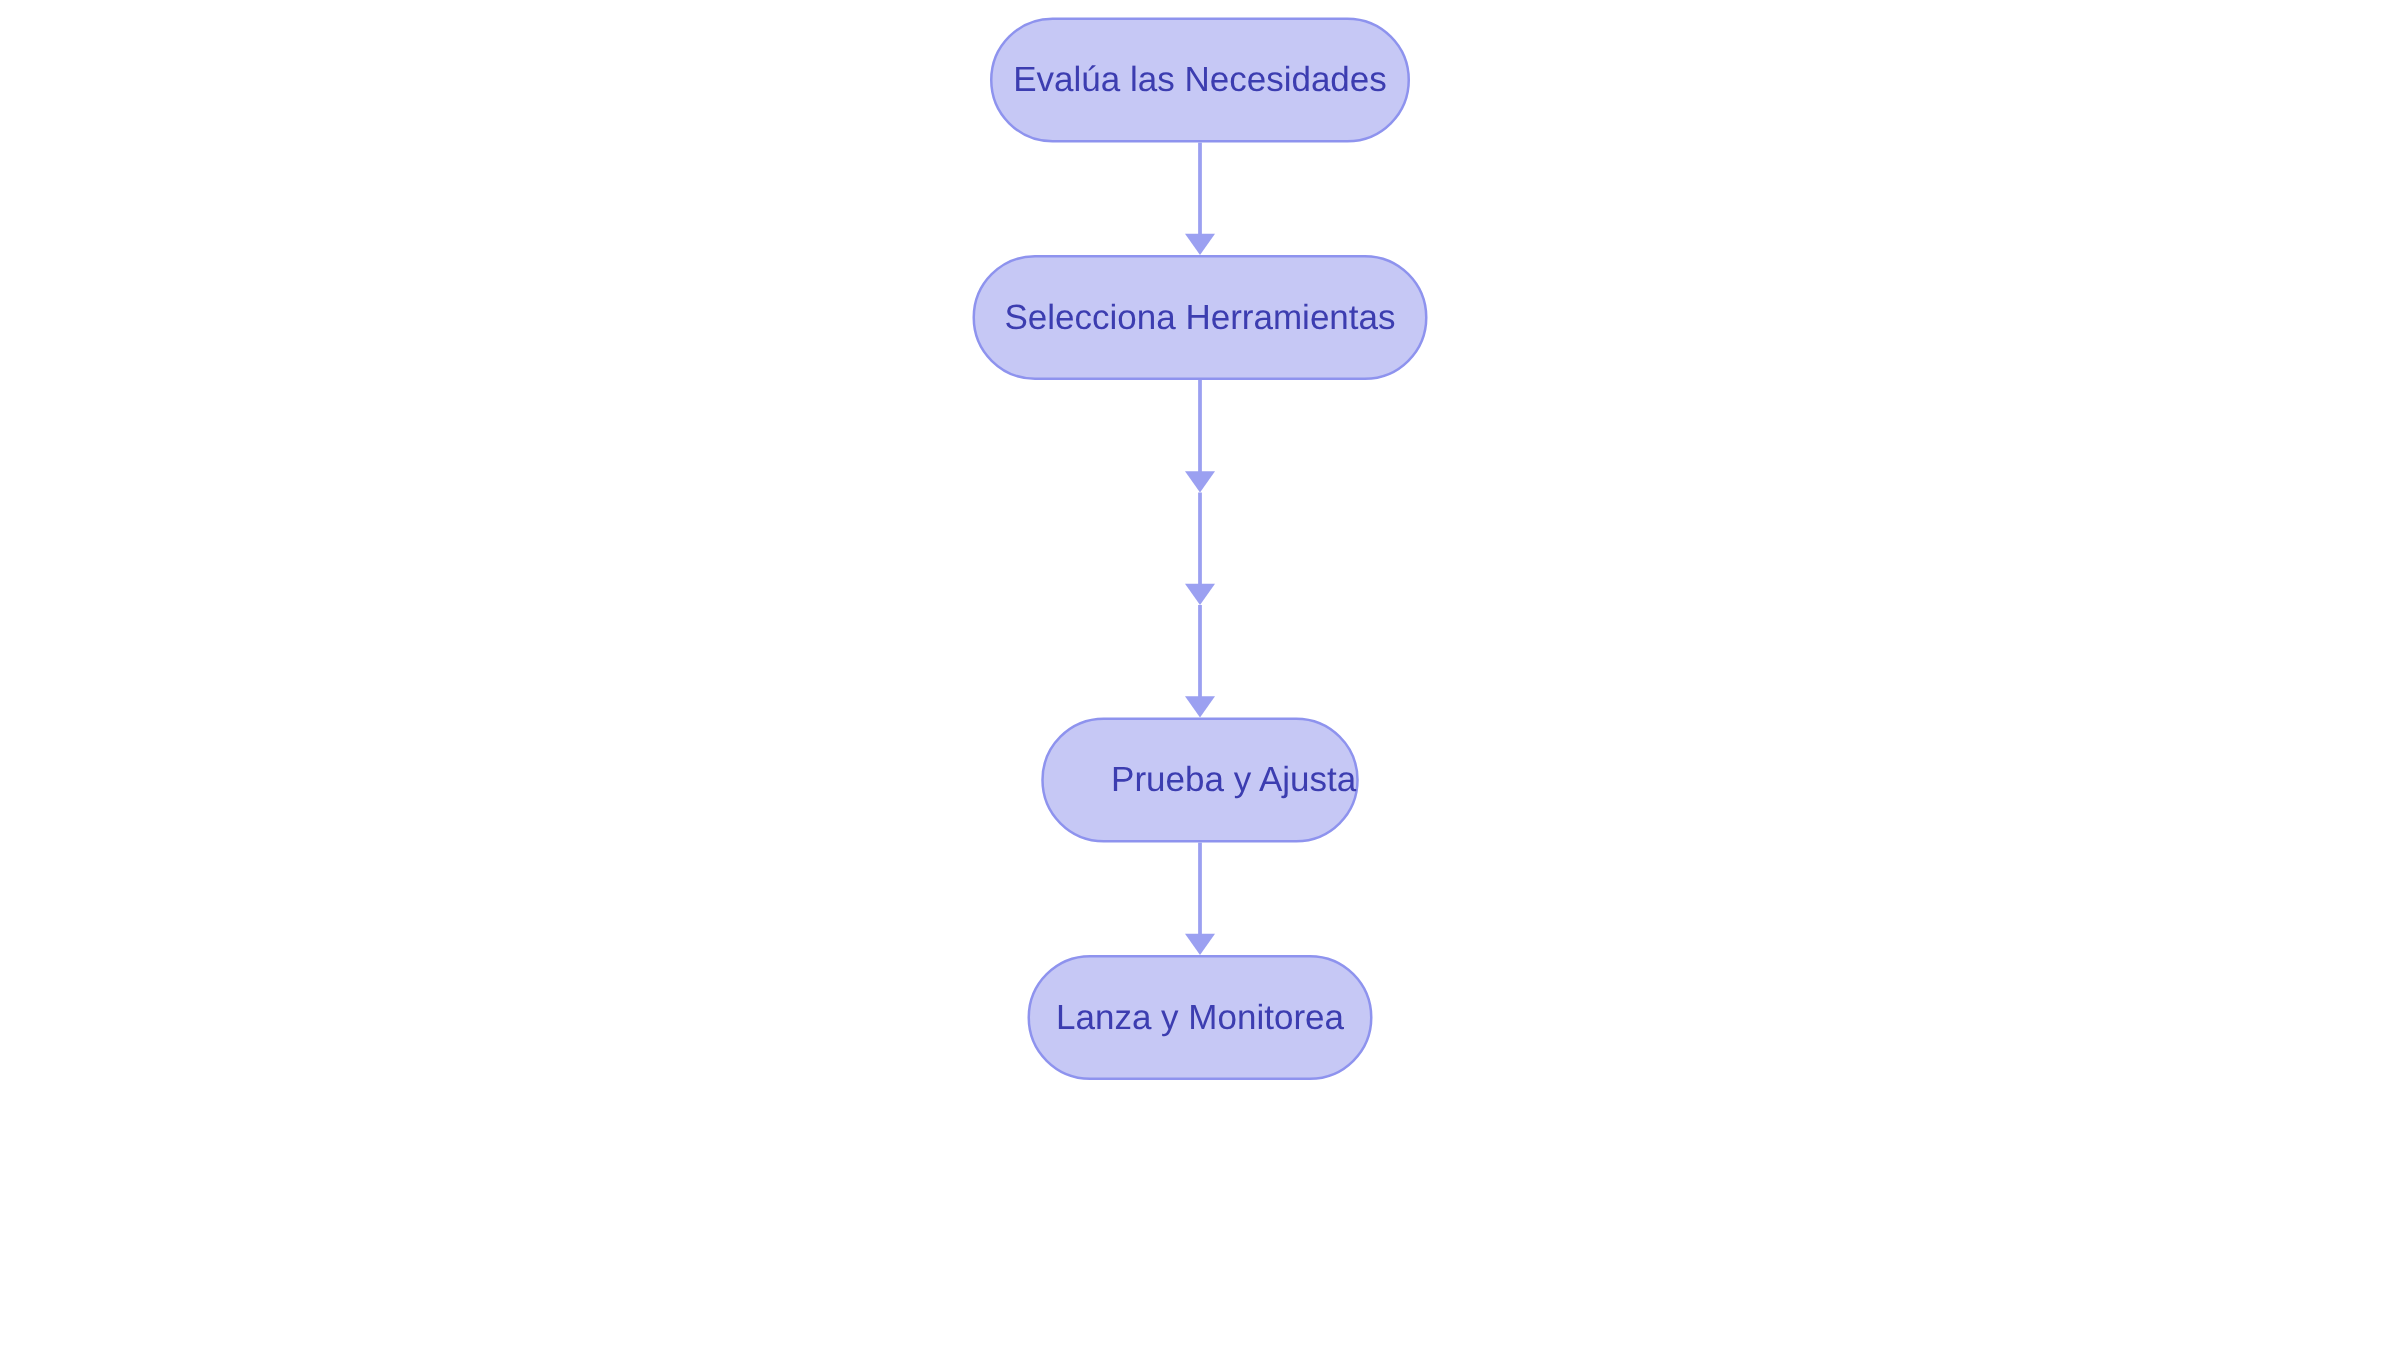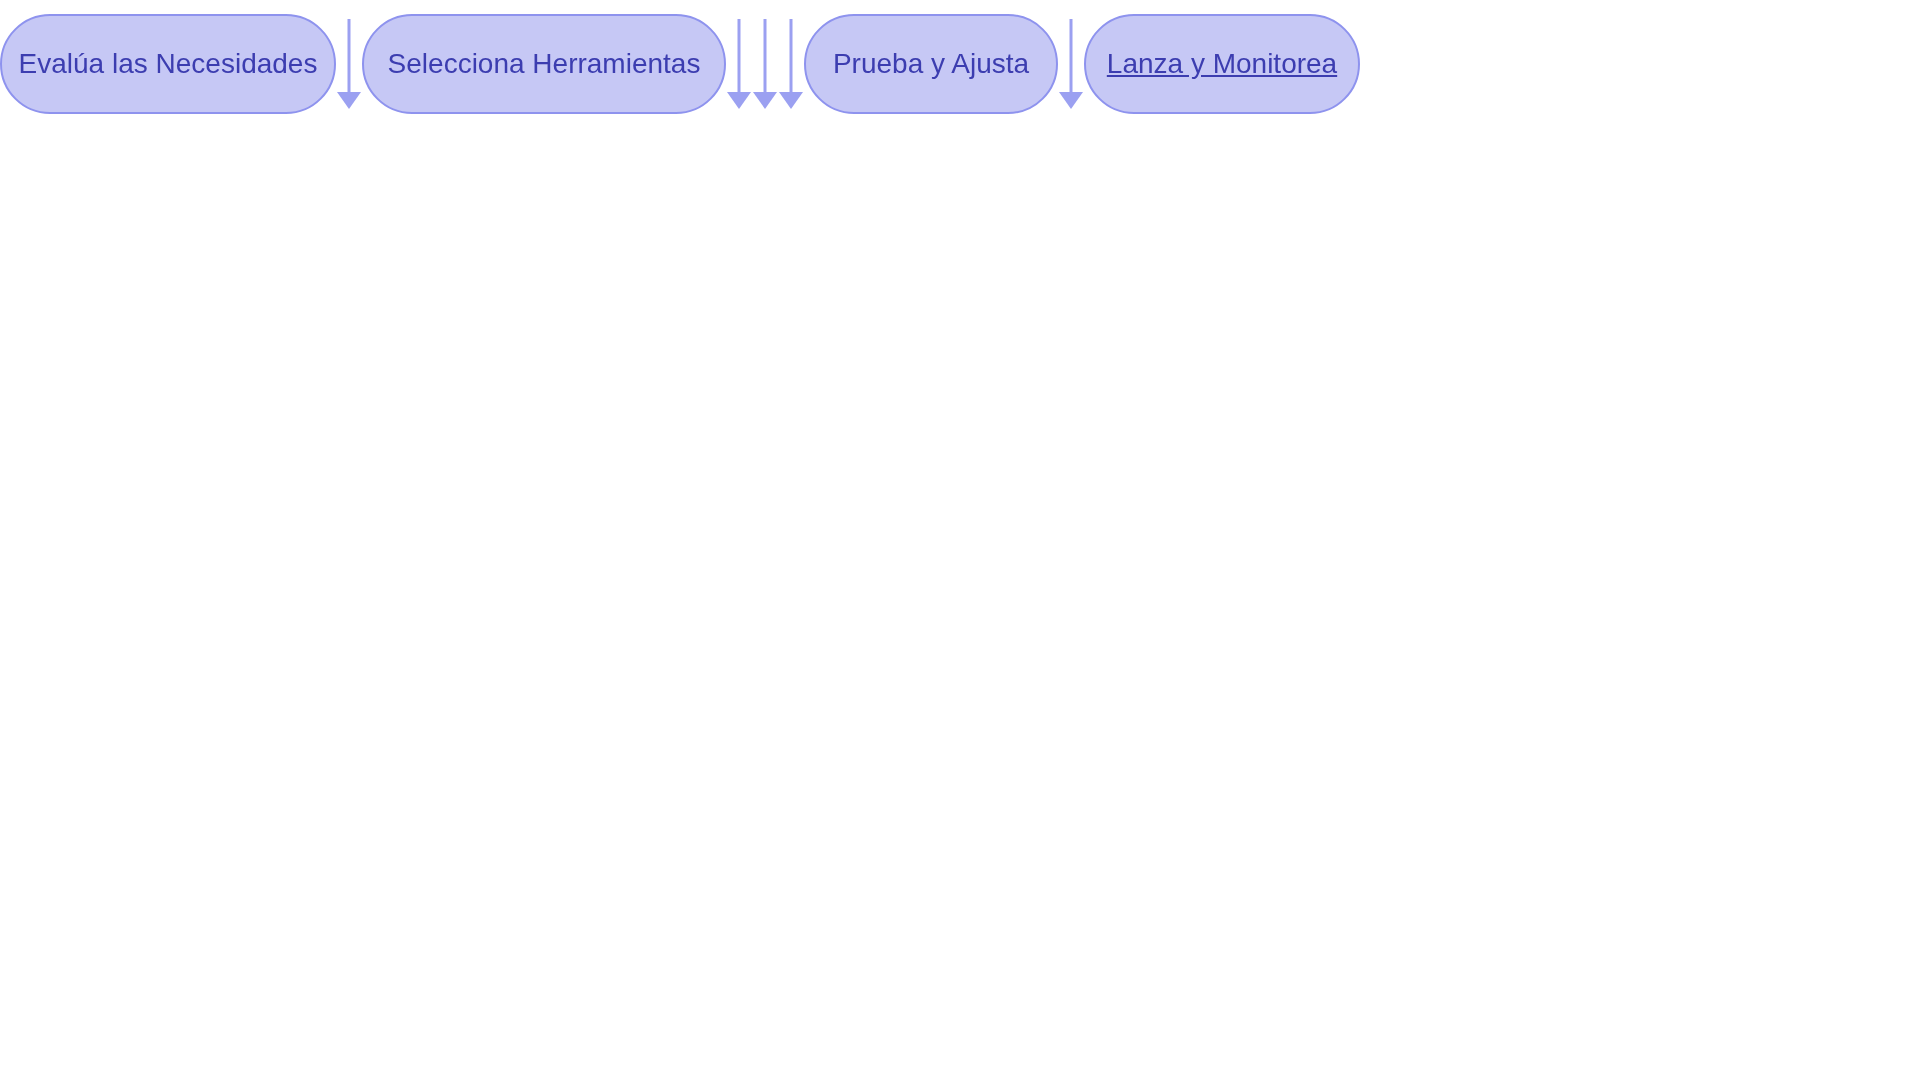--- a/index.html
+++ b/index.html
@@ -18,21 +18,21 @@
     background: var(--background);
     font-family: "Liberation Sans", "DejaVu Sans", sans-serif;
     overflow: hidden;
   }
   .canvas {
     width: 1920px;
     height: 1083px;
   }
   .flow {
     display: flex;
-    flex-direction: row;
+    flex-direction: column;
     align-items: center;
     padding-top: 14px;
   }
   .node {
     height: 100px;
     border-radius: 52px;
     background: var(--node-fill);
     border: 2px solid var(--node-border);
     color: var(--node-text);
     display: flex;
@@ -40,22 +40,22 @@
     justify-content: center;
     font-size: 28px;
     line-height: 1;
     white-space: nowrap;
     flex: 0 0 auto;
   }
   .node-0 { width: 336px; }
   .node-1 { width: 364px; align-items: center; }
   .node-2 { width: 345px; }
   .node-3 { width: 270px; }
-  .node-4 { width: 254px; }
-  .node-5 { width: 276px; text-decoration: underline; }
+  .node-4 { width: 254px; justify-content: flex-end; }
+  .node-5 { width: 276px; }
   .connector {
     position: relative;
     width: 26px;
     height: 90px;
     flex: 0 0 auto;
   }
   .connector .line {
     position: absolute;
     left: 50%;
     transform: translateX(-50%);

